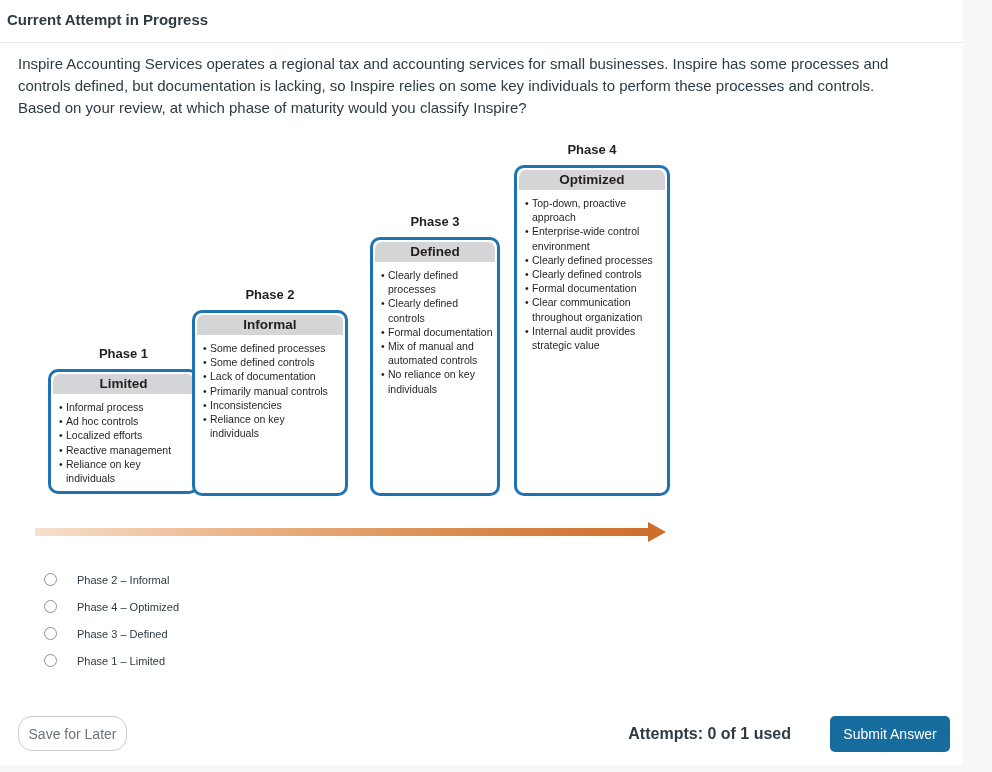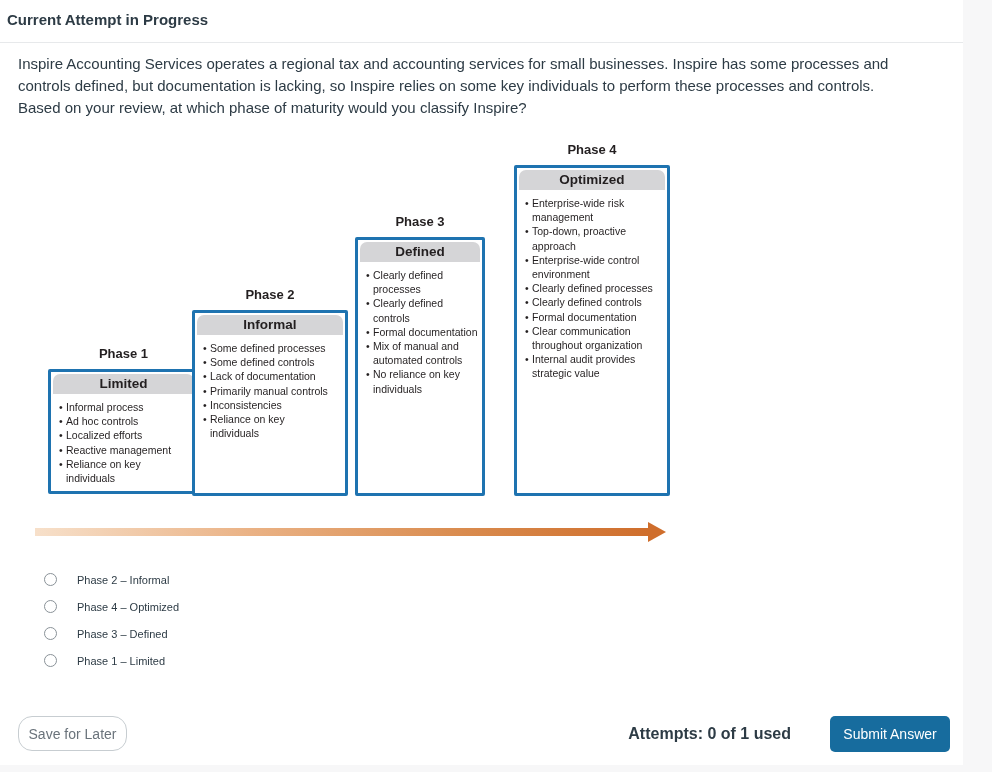--- a/index.html
+++ b/index.html
@@ -9,30 +9,30 @@
 
   .page-title { position:absolute; left:7px; top:11px; font-size:15px; font-weight:bold; color:#2d3b45; }
   .divider { position:absolute; left:0; top:42px; width:963px; height:1px; background:#e7e9eb; }
 
   .question { position:absolute; left:18px; top:53px; width:935px; font-size:15px; line-height:22px;
               color:#2d3b45; white-space:pre-line; }
 
   
   .phase { position:absolute; }
   .phase-title { height:23px; text-align:center; font-size:13px; font-weight:bold; color:#231f20; }
-  .phase-card { border:3px solid #1e73b0; border-radius:2px; background:#fff; padding:2px; width:100%; }
+  .phase-card { border:3px solid #1e73b0; border-radius:10px; background:#fff; padding:2px; width:100%; }
   .phase-header { background:#d5d5d7; border-radius:7px 7px 0 0; text-align:center;
                   font-size:13.5px; font-weight:bold; color:#231f20; padding:2px 0 3px; }
   .phase-body { padding:6px 2px 0 6px; font-size:10.5px; line-height:14.2px; color:#231f20; }
   .bullet { display:flex; }
   .bullet::before { content:"\2022"; flex:0 0 7px; }
   .btext { white-space:pre-line; }
   .p1 { left:32px;  top:346px; width:151px;margin-left:16px; } .p1 .phase-card { height:125px; }
   .p2 { left:192px; top:287px; width:156px; } .p2 .phase-card { height:186px; }
-  .p3 { left:355px; top:214px; width:130px; } .p3 .phase-card { height:259px; }
+  .p3 { left:370px; top:214px; width:130px; } .p3 .phase-card { height:259px; }
   .p4 { left:514px; top:142px; width:156px; } .p4 .phase-card { height:331px; }
 
   .axis-label { position:absolute; left:35px; top:508px; width:630px; text-align:center;
                 font-size:14px; font-weight:bold; color:#231f20; }
   .arrow-shaft { position:absolute; left:35px; top:528px; width:614px; height:8px;
                  background:linear-gradient(90deg,#f7e0ca 0%,#eab285 35%,#d98b4e 70%,#cf6e2c 100%); }
   .arrow-head { position:absolute; left:648px; top:522px; width:0; height:0;
                 border-top:10px solid transparent; border-bottom:10px solid transparent;
                 border-left:18px solid #cf6e2c; }
 
@@ -147,24 +147,20 @@
           </div>
       </div>
     </div>
 
     <div class="phase p4">
       <div class="phase-title">Phase 4</div>
       <div class="phase-card">
         <div class="phase-header">Optimized</div>
         <div class="phase-body">
 
-        <div class="bullet">
-              <span class="btext">Enterprise-wide risk
-management</span>
-            </div>
             <div class="bullet">
               <span class="btext">Top-down, proactive
 approach</span>
             </div>
             <div class="bullet">
               <span class="btext">Enterprise-wide control
 environment</span>
             </div>
             <div class="bullet">
               <span class="btext">Clearly defined processes</span>

